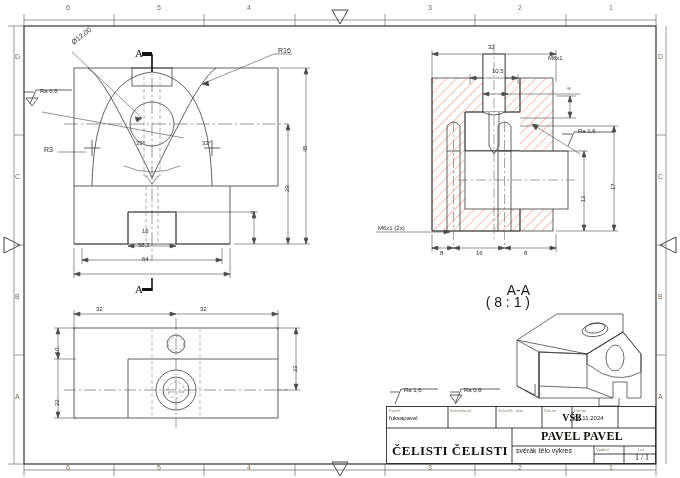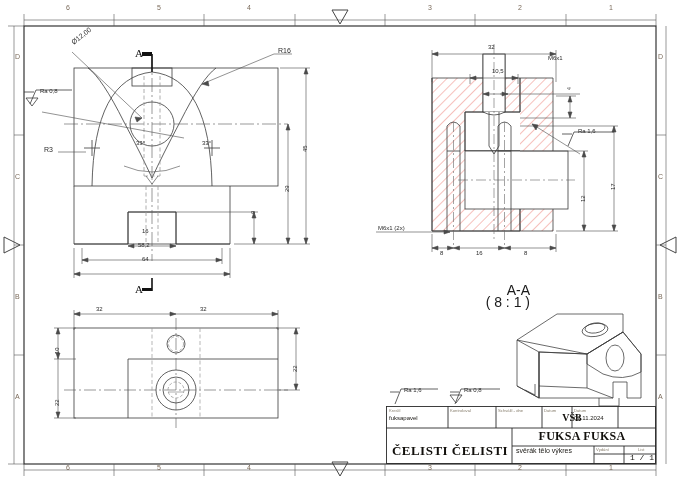--- a/index.html
+++ b/index.html
@@ -465,21 +465,21 @@
   <div class="ttl-cap abs" style="left:450px;top:408px;">Kontroloval</div>
   <div class="ttl-val abs" style="left:450px;top:415px;"></div>
   <div class="ttl-cap abs" style="left:498px;top:408px;">Schválil - dne</div>
   <div class="ttl-val abs" style="left:498px;top:415px;"></div>
   <div class="ttl-cap abs" style="left:544px;top:408px;">Datum</div>
   <div class="ttl-val abs" style="left:544px;top:415px;"></div>
   <div class="ttl-vsb abs" style="left:558px;top:412px;width:28px;text-align:center;">VŠB</div>
   <div class="ttl-cap abs" style="left:574px;top:408px;">Datum</div>
   <div class="ttl-val abs" style="left:574px;top:415px;">02.11.2024</div>
 
-  <div class="ttl-name abs" style="left:512px;top:429px;width:140px;text-align:center;">FUKSA FUKSA</div>
+  <div class="ttl-name abs" style="left:512px;top:429px;width:140px;text-align:center;">PAVEL PAVEL</div>
   <div class="ttl-big abs" style="left:388px;top:443px;width:124px;text-align:center;">ČELISTI ČELISTI</div>
   <div class="ttl-sub abs" style="left:516px;top:447px;">svěrák tělo výkres</div>
   <div class="ttl-cap abs" style="left:596px;top:447px;">Vydání</div>
   <div class="ttl-val abs" style="left:596px;top:455px;"></div>
   <div class="ttl-cap abs" style="left:638px;top:447px;">List</div>
-  <div class="sheetnum abs" style="left:628px;top:453px;width:28px;text-align:center;font-family:Liberation Mono, monospace;">1 / 1</div>
+  <div class="sheetnum abs" style="left:628px;top:453px;width:28px;text-align:center;">1 / 1</div>
 
 </div>
 
 </body></html>

